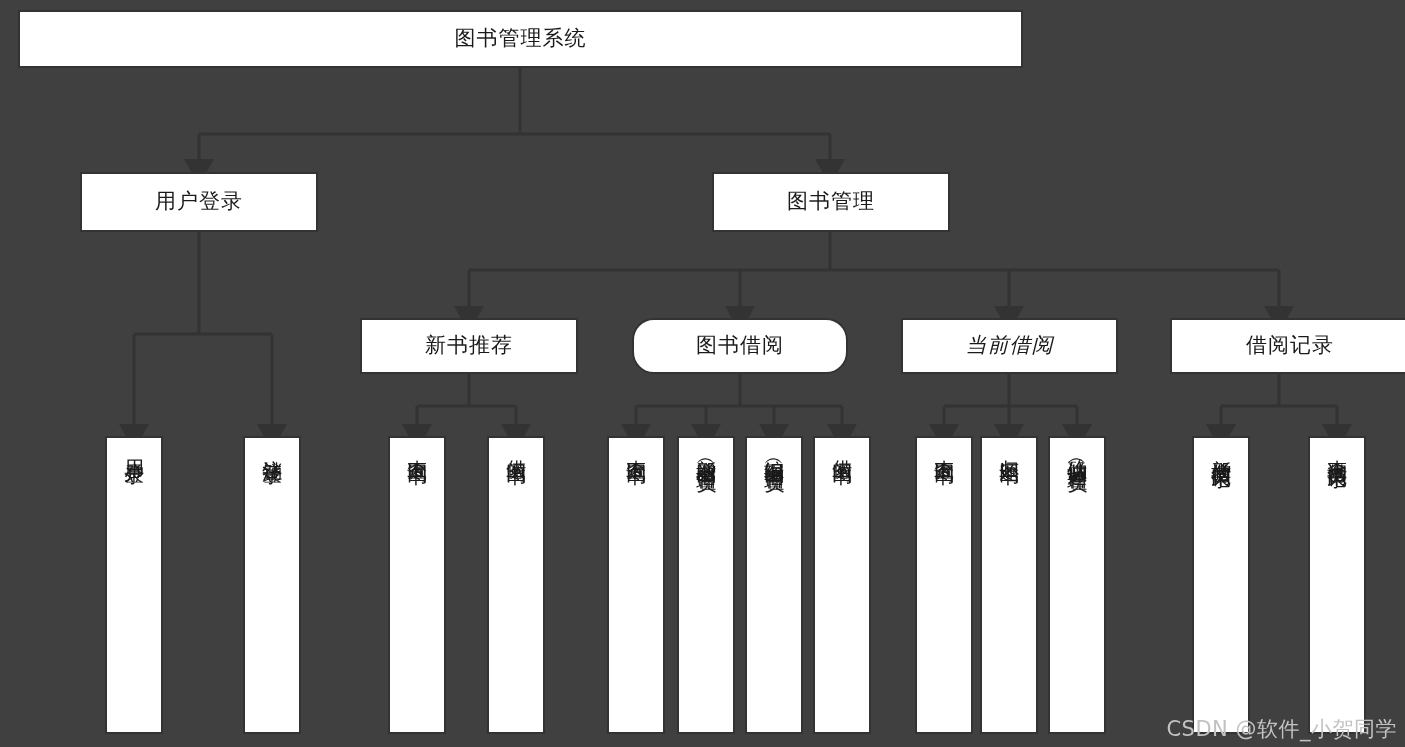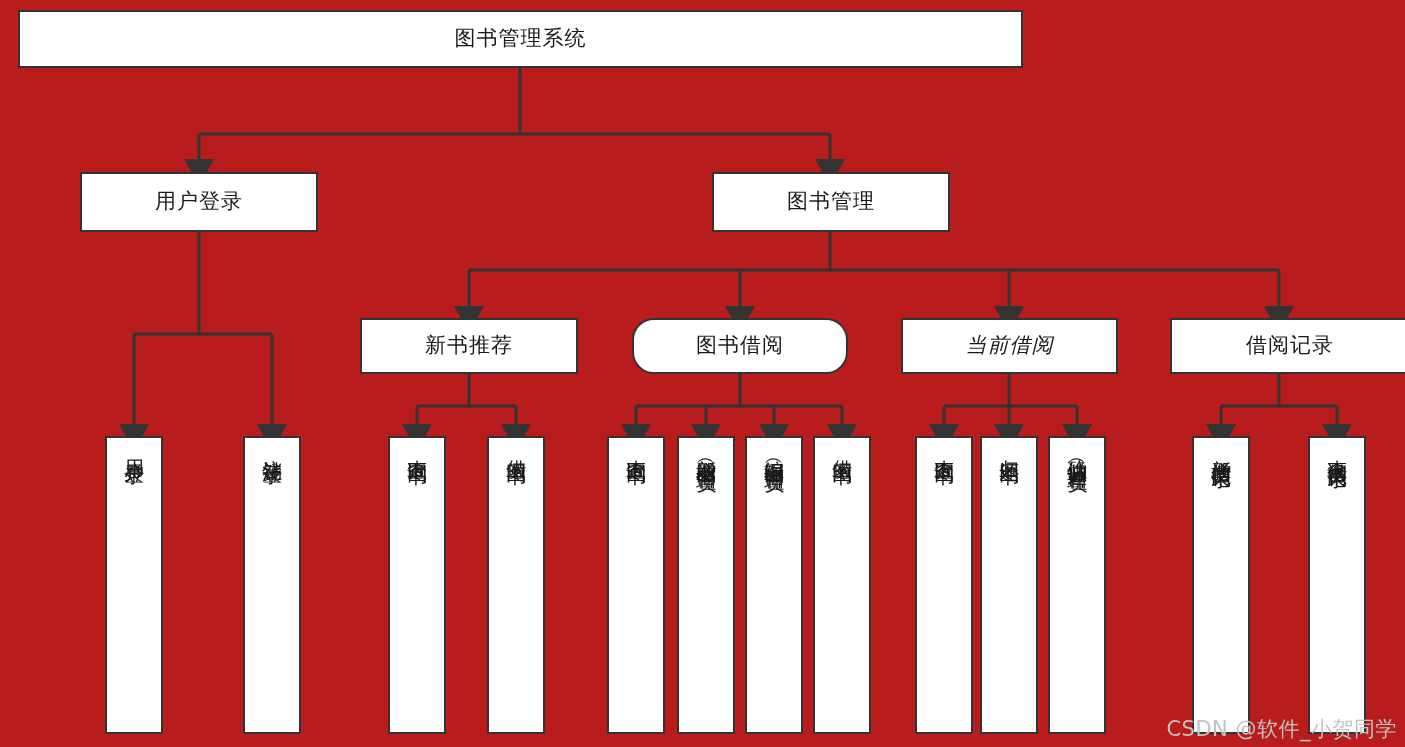--- a/index.html
+++ b/index.html
@@ -8,21 +8,21 @@
     padding: 0;
     background: #ffffff;
   }
   body {
     font-family: "DejaVu Sans", "Liberation Sans", sans-serif;
   }
   #diagram-root {
     position: relative;
     width: 1405px;
     height: 747px;
-    background: #b91c1c;
+    background: #404040;
     overflow: hidden;
   }
   #edges-layer {
     position: absolute;
     left: 0;
     top: 0;
     width: 1405px;
     height: 747px;
     pointer-events: none;
   }

